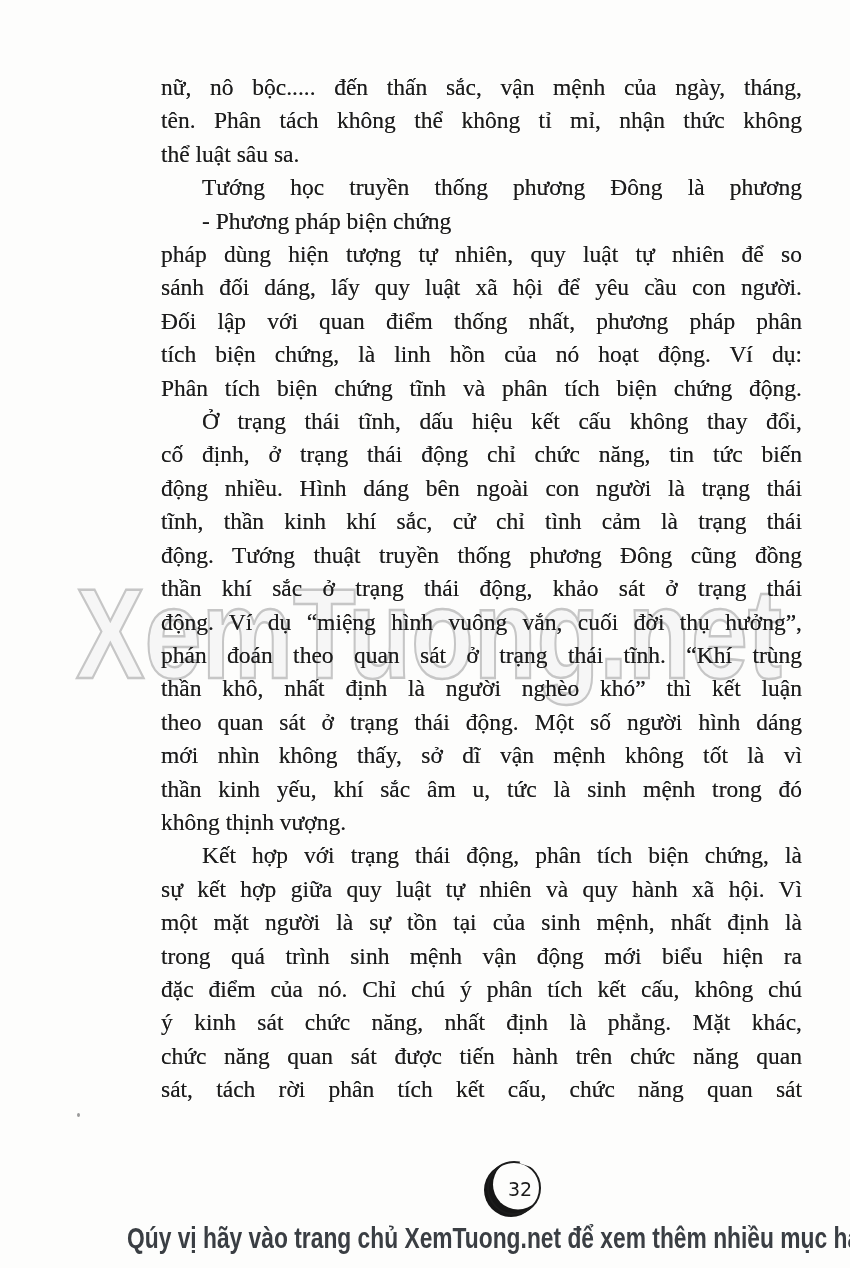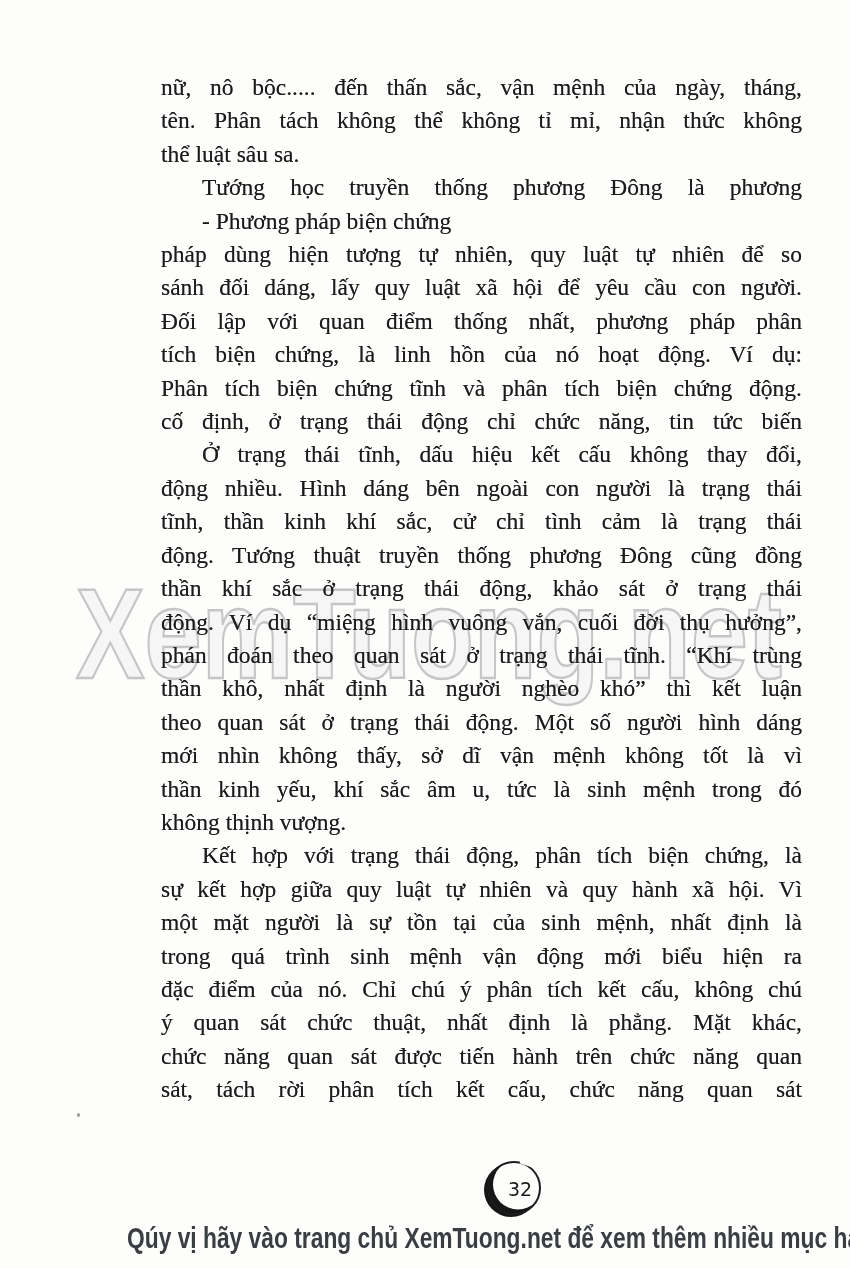--- a/index.html
+++ b/index.html
@@ -85,39 +85,39 @@
       <div class="line jfull">nữ, nô bộc..... đến thấn sắc, vận mệnh của ngày, tháng,</div>
       <div class="line jfull">tên. Phân tách không thể không tỉ mỉ, nhận thức không</div>
       <div class="line">thể luật sâu sa.</div>
       <div class="line indent jfull">Tướng học truyền thống phương Đông là phương</div>
       <div class="line indent">- Phương pháp biện chứng</div>
       <div class="line jfull">pháp dùng hiện tượng tự nhiên, quy luật tự nhiên để so</div>
       <div class="line jfull">sánh đối dáng, lấy quy luật xã hội để yêu cầu con người.</div>
       <div class="line jfull">Đối lập với quan điểm thống nhất, phương pháp phân</div>
       <div class="line jfull">tích biện chứng, là linh hồn của nó hoạt động. Ví dụ:</div>
       <div class="line jfull">Phân tích biện chứng tĩnh và phân tích biện chứng động.</div>
+      <div class="line indent jfull">Ở trạng thái tĩnh, dấu hiệu kết cấu không thay đổi,</div>
       <div class="line jfull">cố định, ở trạng thái động chỉ chức năng, tin tức biến</div>
-      <div class="line indent jfull">Ở trạng thái tĩnh, dấu hiệu kết cấu không thay đổi,</div>
       <div class="line jfull">động nhiều. Hình dáng bên ngoài con người là trạng thái</div>
       <div class="line jfull">tĩnh, thần kinh khí sắc, cử chỉ tình cảm là trạng thái</div>
       <div class="line jfull">động. Tướng thuật truyền thống phương Đông cũng đồng</div>
       <div class="line jfull">thần khí sắc ở trạng thái động, khảo sát ở trạng thái</div>
       <div class="line jfull">động. Ví dụ “miệng hình vuông vắn, cuối đời thụ hưởng”,</div>
       <div class="line jfull">phán đoán theo quan sát ở trạng thái tĩnh. “Khí trùng</div>
       <div class="line jfull">thần khô, nhất định là người nghèo khó” thì kết luận</div>
       <div class="line jfull">theo quan sát ở trạng thái động. Một số người hình dáng</div>
       <div class="line jfull">mới nhìn không thấy, sở dĩ vận mệnh không tốt là vì</div>
       <div class="line jfull">thần kinh yếu, khí sắc âm u, tức là sinh mệnh trong đó</div>
       <div class="line">không thịnh vượng.</div>
       <div class="line indent jfull">Kết hợp với trạng thái động, phân tích biện chứng, là</div>
       <div class="line jfull">sự kết hợp giữa quy luật tự nhiên và quy hành xã hội. Vì</div>
       <div class="line jfull">một mặt người là sự tồn tại của sinh mệnh, nhất định là</div>
       <div class="line jfull">trong quá trình sinh mệnh vận động mới biểu hiện ra</div>
       <div class="line jfull">đặc điểm của nó. Chỉ chú ý phân tích kết cấu, không chú</div>
-      <div class="line jfull">ý quan sát chức thuật, nhất định là phẳng. Mặt khác,</div>
+      <div class="line jfull">ý kinh sát chức năng, nhất định là phẳng. Mặt khác,</div>
       <div class="line jfull">chức năng quan sát được tiến hành trên chức năng quan</div>
       <div class="line jfull">sát, tách rời phân tích kết cấu, chức năng quan sát</div>
     </div>
 
   <div class="stray-mark"></div>
 
   <svg class="page-number-badge" width="70" height="64" viewBox="0 0 70 64">
     <circle cx="30" cy="32" r="27" fill="#161616"></circle>
     <circle cx="37" cy="26.5" r="25" fill="#fdfdfc"></circle>
     <circle cx="33" cy="30" r="26" fill="none" stroke="#1c1c1c" stroke-width="2"></circle>

